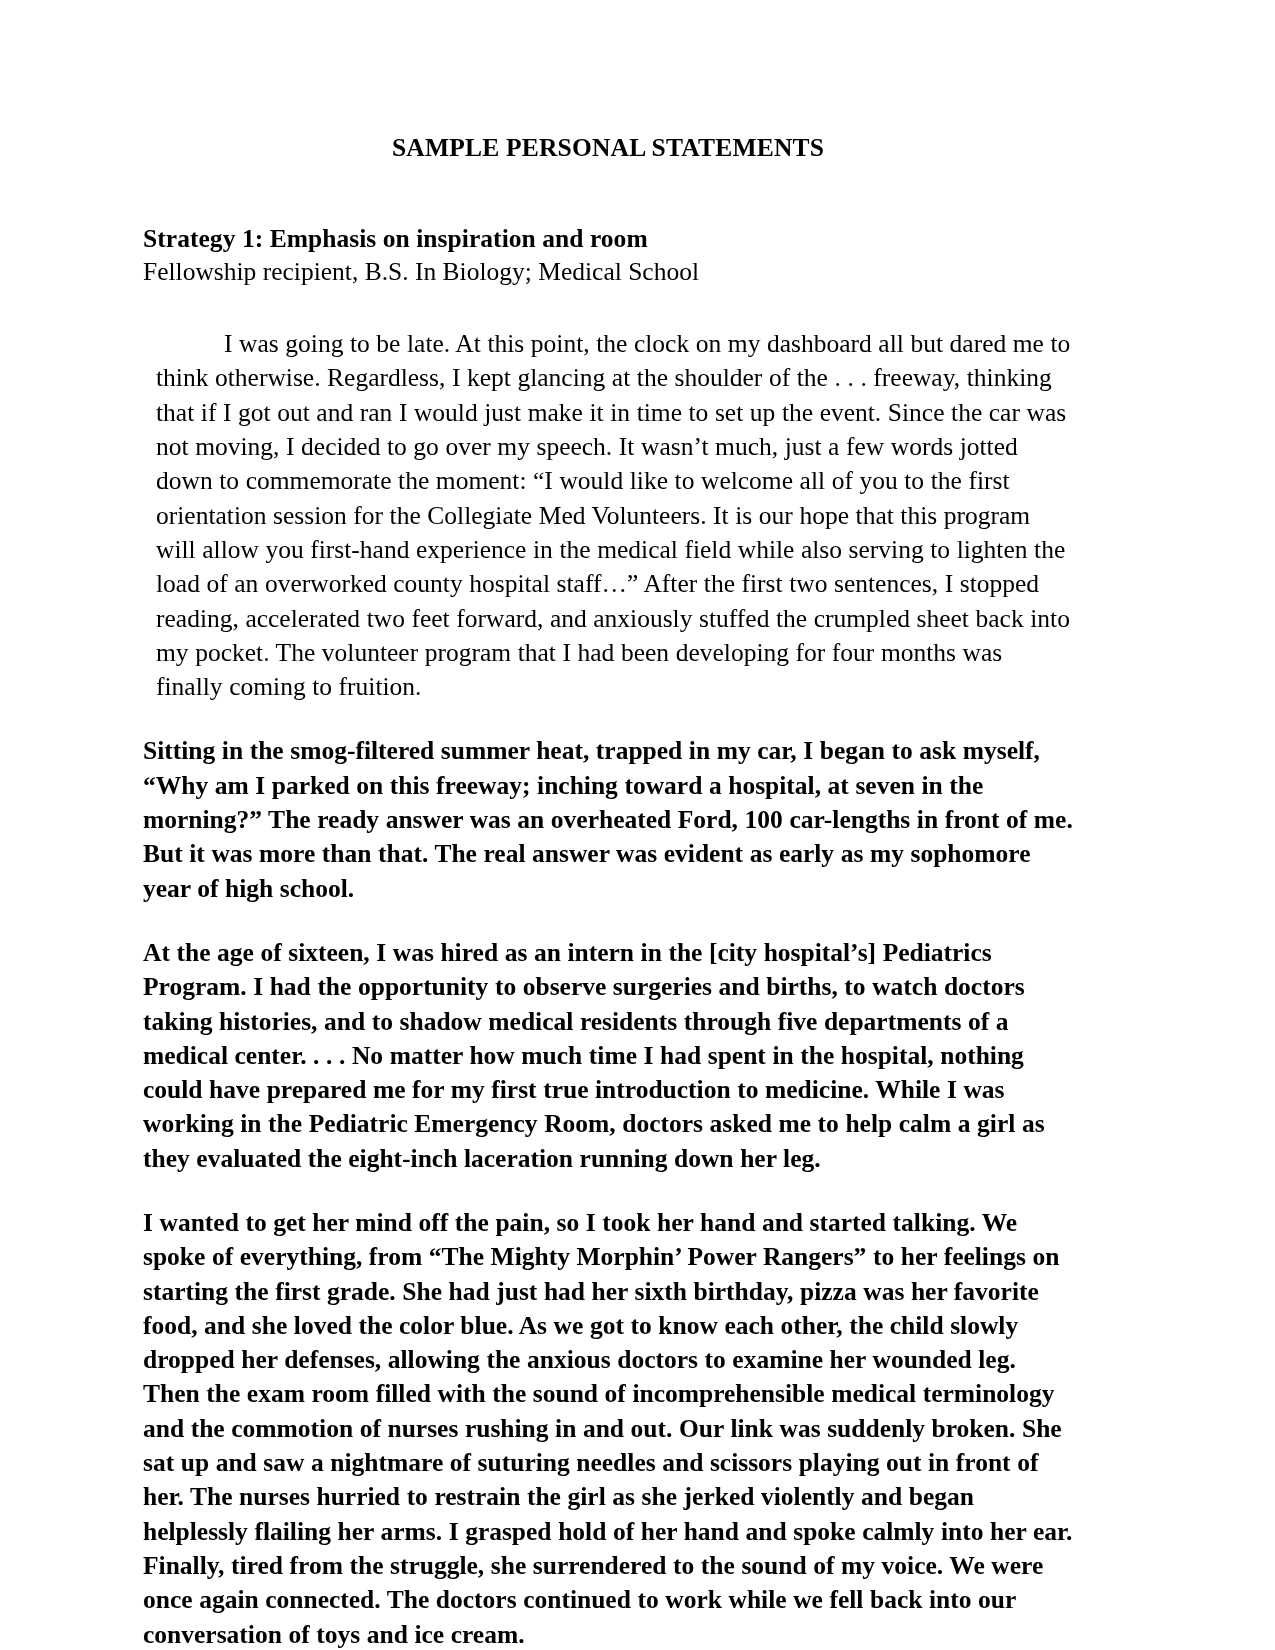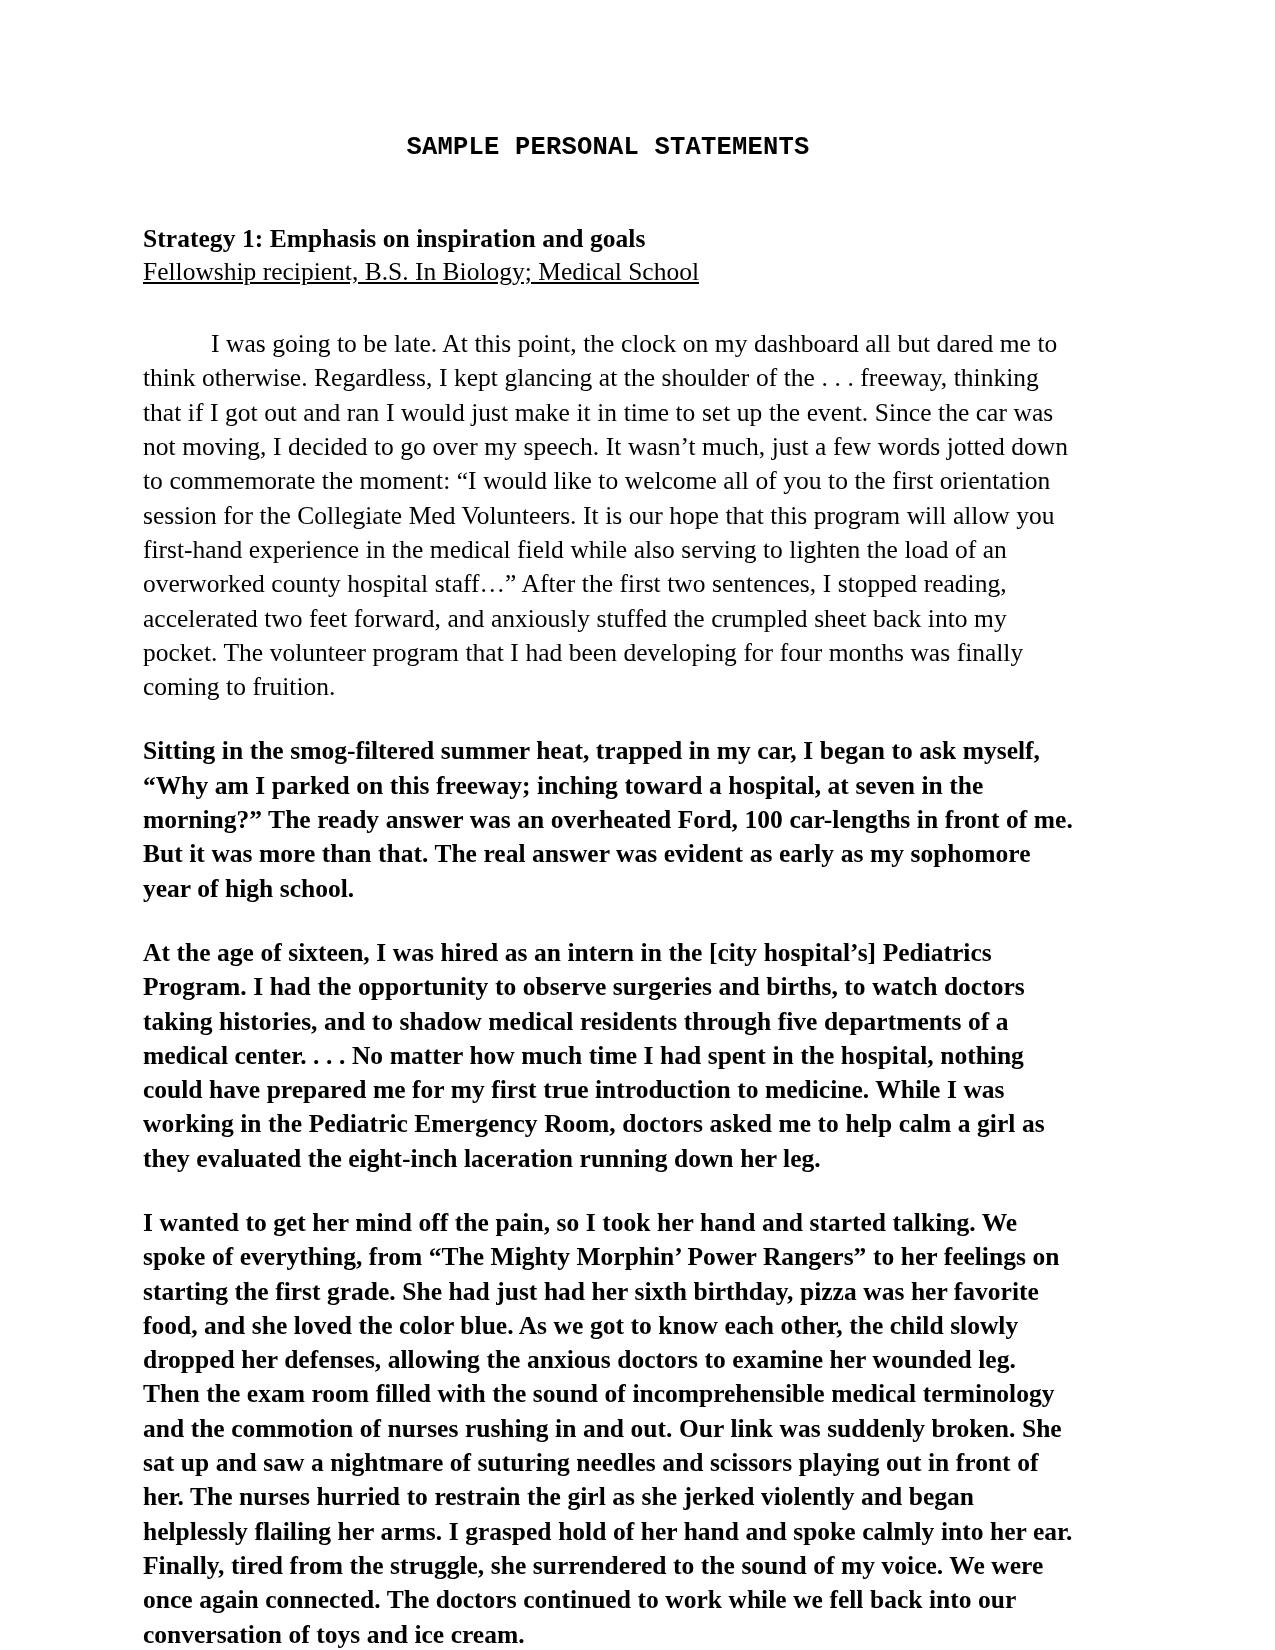--- a/index.html
+++ b/index.html
@@ -25,67 +25,66 @@
     top: 132px;
     width: 930px;
   }
   .doc-title {
     font-size: 25.5px;
     font-weight: bold;
     text-align: center;
     letter-spacing: 0.2px;
     margin: 0 0 0 0;
     line-height: 1.25;
-    font-family: Liberation Mono, monospace;
   }
   .spacer-after-title {
     height: 58px;
   }
   .strategy-heading {
     font-size: 25.5px;
     font-weight: bold;
     margin: 0;
     line-height: 1.30;
     letter-spacing: 0.05px;
   }
   .strategy-sub {
     font-size: 25.5px;
     font-weight: normal;
     margin: 0;
     line-height: 1.30;
-    text-decoration: underline;
   }
   .body-para {
     font-size: 25.5px;
     line-height: 1.345;
     text-align: left;
     margin: 0;
     white-space: normal;
     word-spacing: 0.2px;
   }
   .body-para.first {
     text-indent: 68px;
     margin-top: 39px;
+    margin-left: 13px;
   }
   .body-para.spaced {
     margin-top: 30px;
     font-weight: bold;
   }
 </style>
 </head>
 <body>
 
 <div class="page">
   <div class="content">
 
     <h1 class="doc-title">SAMPLE PERSONAL STATEMENTS</h1>
 
     <div class="spacer-after-title"></div>
 
-    <h2 class="strategy-heading">Strategy 1: Emphasis on inspiration and goals</h2>
+    <h2 class="strategy-heading">Strategy 1: Emphasis on inspiration and room</h2>
 
     <div class="strategy-sub">Fellowship recipient, B.S. In Biology; Medical School</div>
 
     <p class="body-para first">I was going to be late.  At this point, the clock on my dashboard all but dared me to think otherwise.  Regardless, I kept glancing at the shoulder of the . . . freeway, thinking that if I got out and ran I would just make it in time to set up the event.  Since the car was not moving, I decided to go over my speech.  It wasn’t much, just a few words jotted down to commemorate the moment: “I would like to welcome all of you to the first orientation session for the Collegiate Med Volunteers.  It is our hope that this program will allow you first-hand experience in the medical field while also serving to lighten the load of an overworked county hospital staff…” After the first two sentences, I stopped reading, accelerated two feet forward, and anxiously stuffed the crumpled sheet back into my pocket.  The volunteer program that I had been developing for four months was finally coming to fruition.</p>
 
     <p class="body-para spaced">Sitting in the smog-filtered summer heat, trapped in my car, I began to ask myself, “Why am I parked on this freeway; inching toward a hospital, at seven in the morning?”  The ready answer was an overheated Ford, 100 car-lengths in front of me.  But it was more than that.  The real answer was evident as early as my sophomore year of high school.</p>
 
     <p class="body-para spaced">At the age of sixteen, I was hired as an intern in the [city hospital’s] Pediatrics Program.  I had the opportunity to observe surgeries and births, to watch doctors taking histories, and to shadow medical residents through five departments of a medical center. . . . No matter how much time I had spent in the hospital, nothing could have prepared me for my first true introduction to medicine.  While I was working in the Pediatric Emergency Room, doctors asked me to help calm a girl as they evaluated the eight-inch laceration running down her leg.</p>
 
     <p class="body-para spaced">I wanted to get her mind off the pain, so I took her hand and started talking. We spoke of everything, from “The Mighty Morphin’ Power Rangers” to her feelings on starting the first grade. She had just had her sixth birthday, pizza was her favorite food, and she loved the color blue.   As we got to know each other, the child slowly dropped her defenses, allowing the anxious doctors to examine her wounded leg.  Then the exam room filled with the sound of incomprehensible medical terminology and the commotion of nurses rushing in and out.  Our link was suddenly broken.  She sat up and saw a nightmare of suturing needles and scissors playing out in front of her.  The nurses hurried to restrain the girl as she jerked violently and began helplessly flailing her arms.  I grasped hold of her hand and spoke calmly into her ear.  Finally, tired from the struggle, she surrendered to the sound of my voice.  We were once again connected.  The doctors continued to work while we fell back into our conversation of toys and ice cream.</p>

